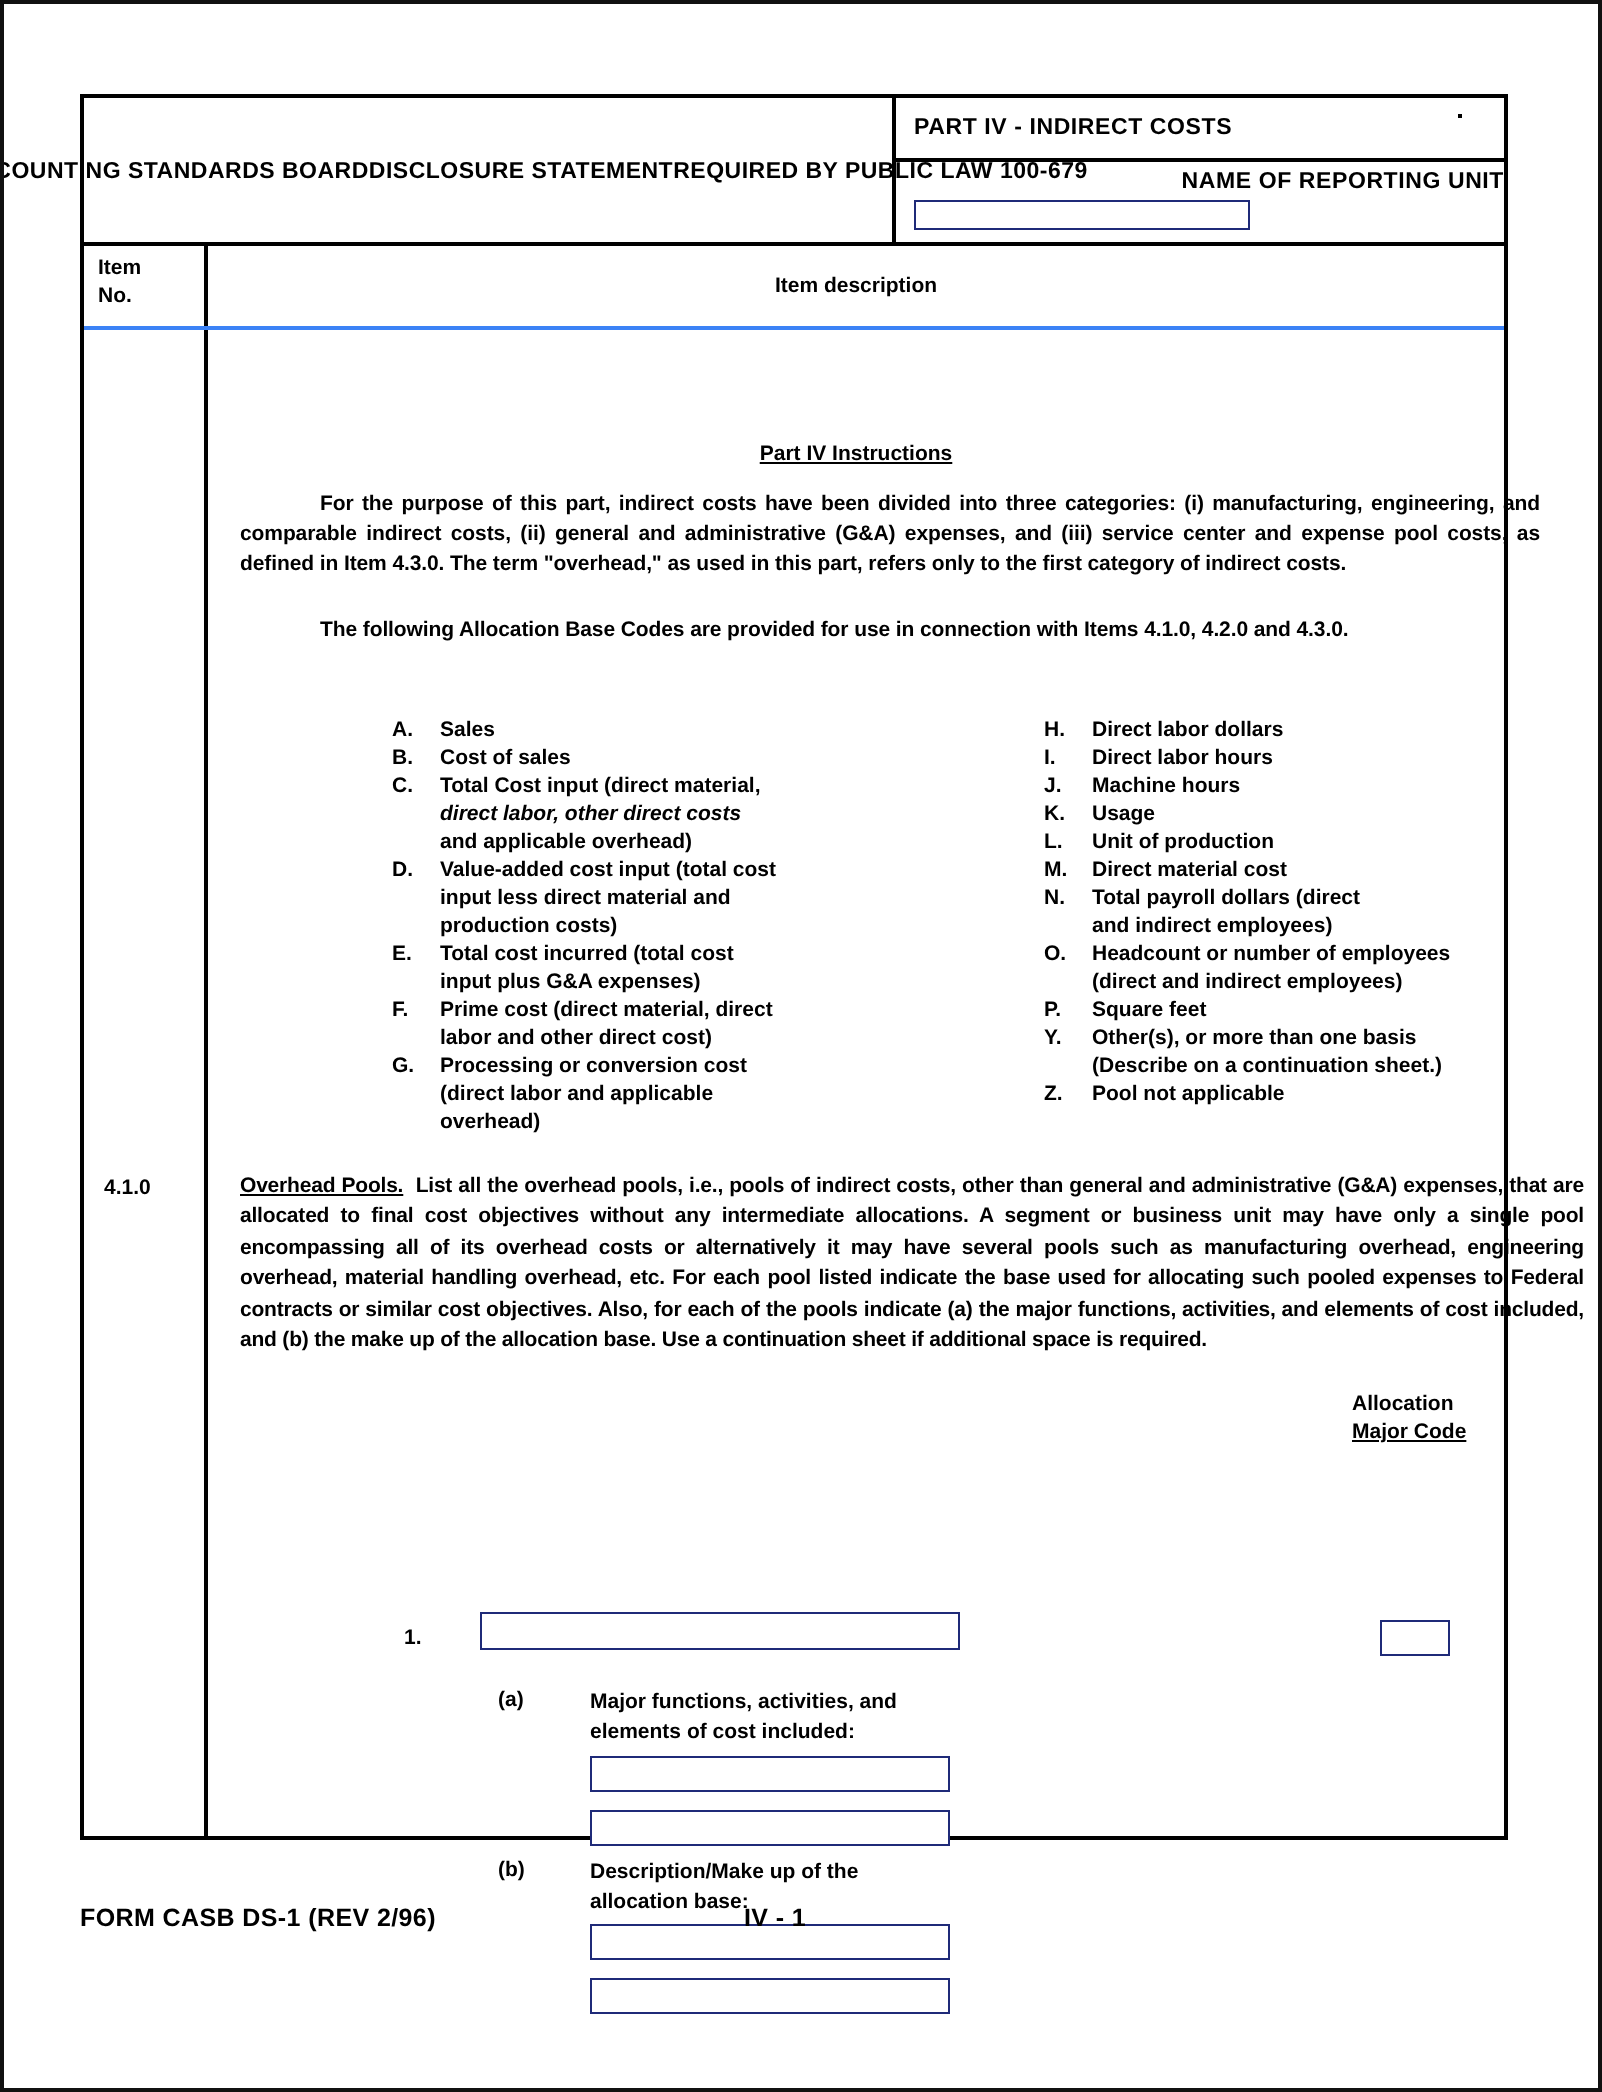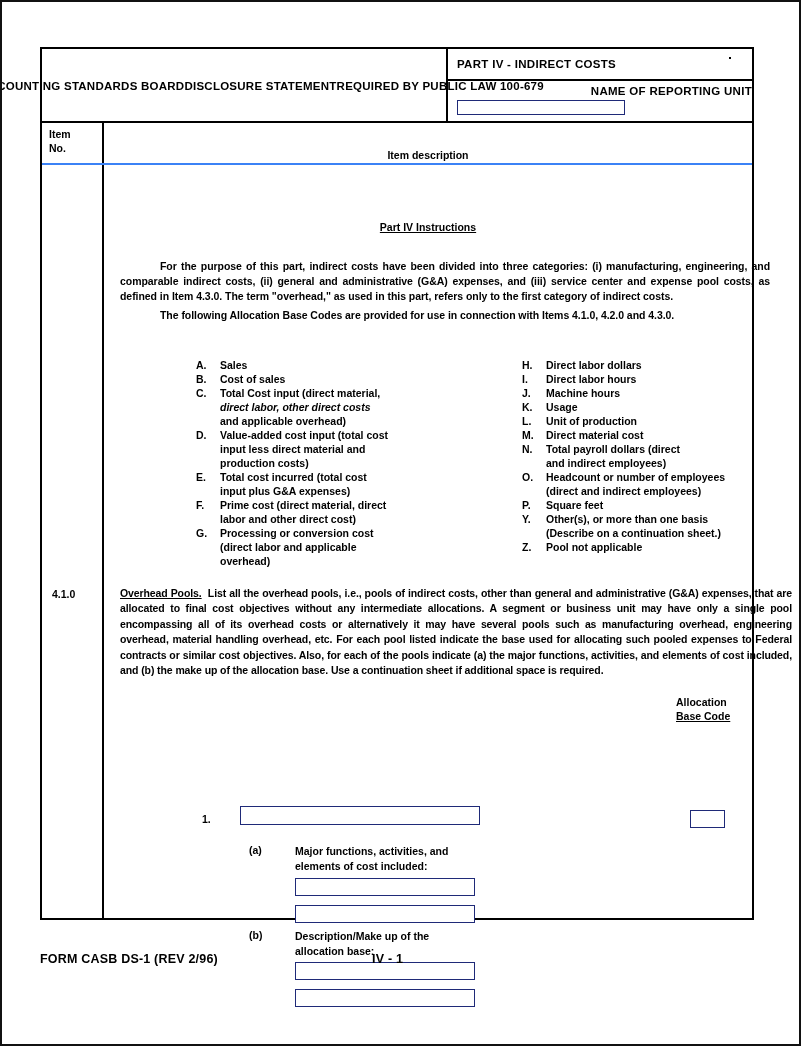--- a/index.html
+++ b/index.html
@@ -143,21 +143,20 @@
     font-weight: bold;
     line-height: 14px;
   }
   .col-desc {
     position: absolute;
     left: 62px; top: 0;
     right: 0; height: 100%;
     display: flex;
     align-items: center;
     justify-content: center;
-    margin-top: 12px;
   }
   .col-desc span {
     font-size: 10.5px;
     font-weight: bold;
   }
 
   
   .body-row {
     position: absolute;
     left: 0; top: 116px;
@@ -193,21 +192,21 @@
   }
   .para {
     position: absolute;
     font-size: 10.5px;
     font-weight: bold;
     line-height: 15.2px;
     text-align: justify;
     letter-spacing: -0.05px;
   }
   .para .ind { display: inline-block; width: 40px; }
-  #para1 { left: 16px; top: 80px; width: 650px; margin-top: 14px; }
+  #para1 { left: 16px; top: 80px; width: 650px; }
   #para2 { left: 16px; top: 143px; width: 650px; }
 
   
   .codes {
     position: absolute;
     top: 193px;
     font-size: 10.5px;
     font-weight: bold;
     line-height: 14px;
   }
@@ -448,21 +447,21 @@
             <span class="txt">Pool not applicable</span>
           </div>
         </div>
 
         <div id="item410-body">
           <span class="uline">Overhead Pools.</span><span>&nbsp;&nbsp;</span><span>List all the overhead pools, i.e., pools of indirect costs, other than general and administrative (G&amp;A) expenses, that are allocated to final cost objectives without any intermediate allocations.  A segment or business unit may have only a single pool encompassing all of its overhead costs or alternatively it may have several pools such as manufacturing overhead, engineering overhead, material handling overhead, etc.   For each pool listed indicate the  base used for allocating such pooled expenses to Federal contracts or similar cost objectives.  Also, for each of the pools indicate (a) the major functions, activities, and elements of cost included, and (b) the make up of the allocation base.  Use a continuation sheet if additional space is required.</span>
         </div>
 
         <div class="abc-head">
           <div>Allocation</div>
-          <div class="u">Base Code</div>
+          <div class="u">Major Code</div>
         </div>
 
         <div class="num-label" style="left:98px; top:648px;">1.</div>
         <div class="fill" style="left:136px; top:641px; width:240px; height:19px;"></div>
         <div class="fill" style="left:586px; top:645px; width:35px; height:18px;"></div>
 
         <div class="sub-label" style="left:145px; top:679px;">(a)</div>
         <div class="sub-text" style="left:191px; top:679px;">
           <div>Major functions, activities, and</div>
           <div>elements of cost included:</div>

